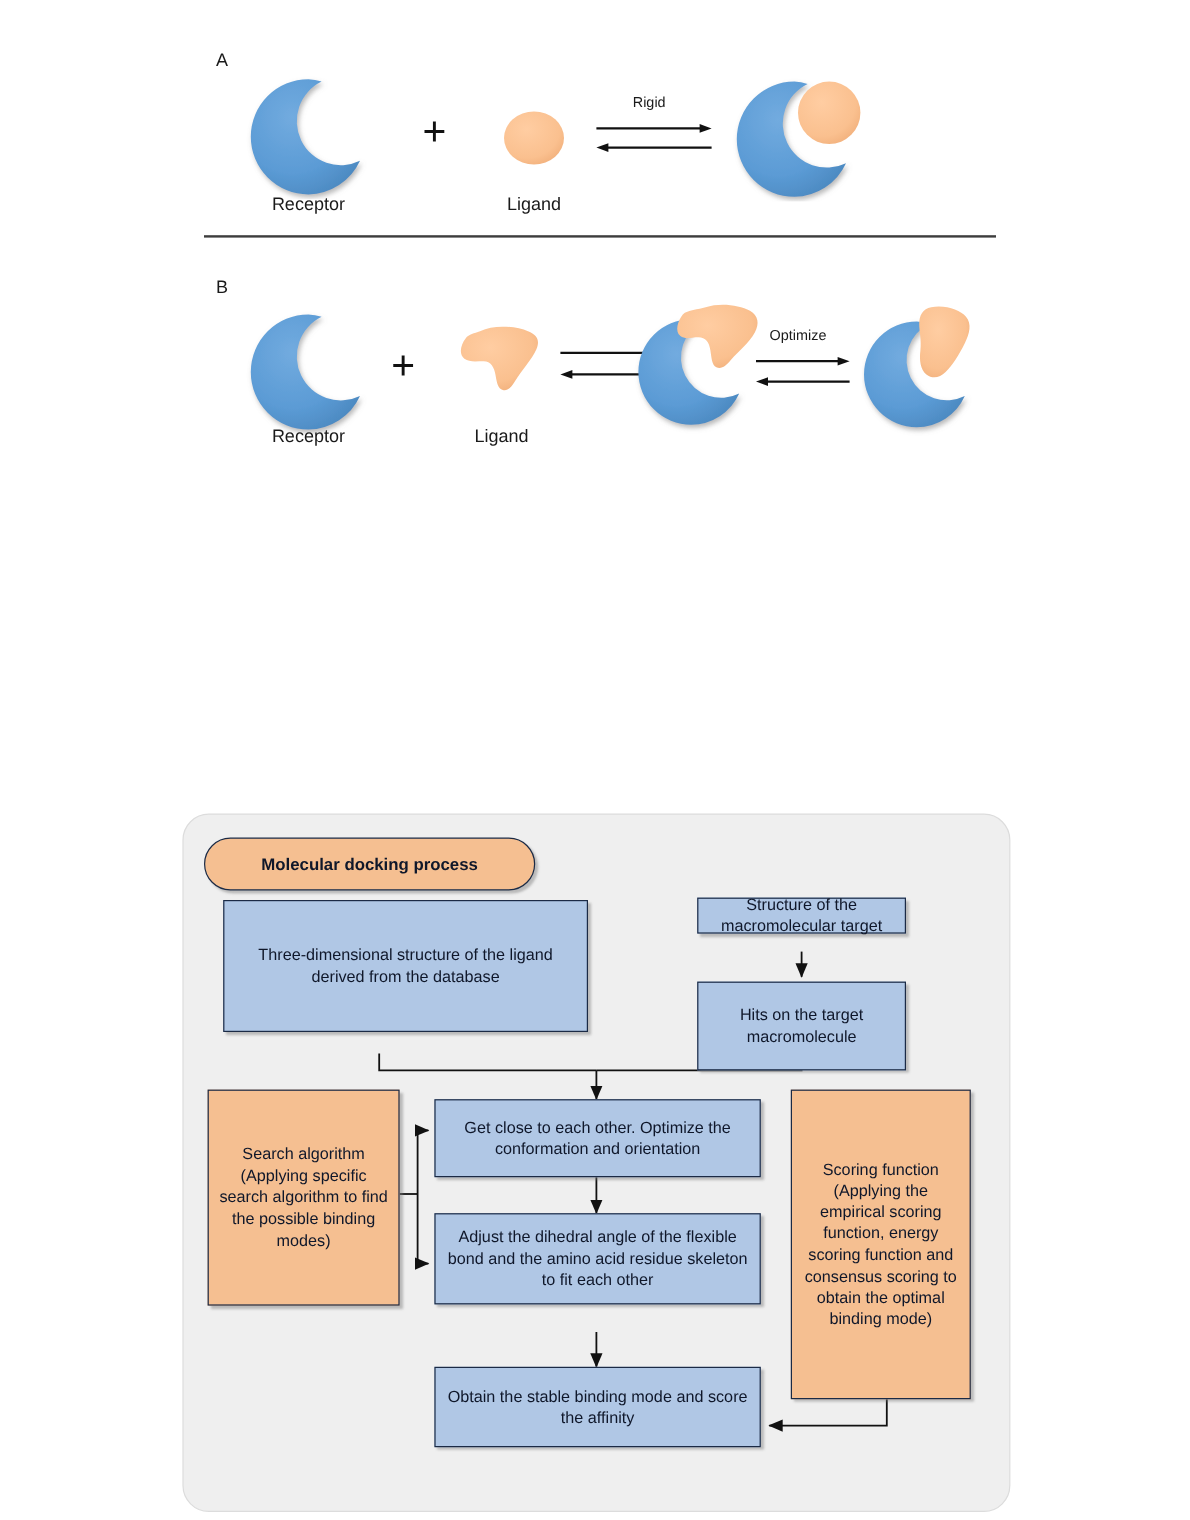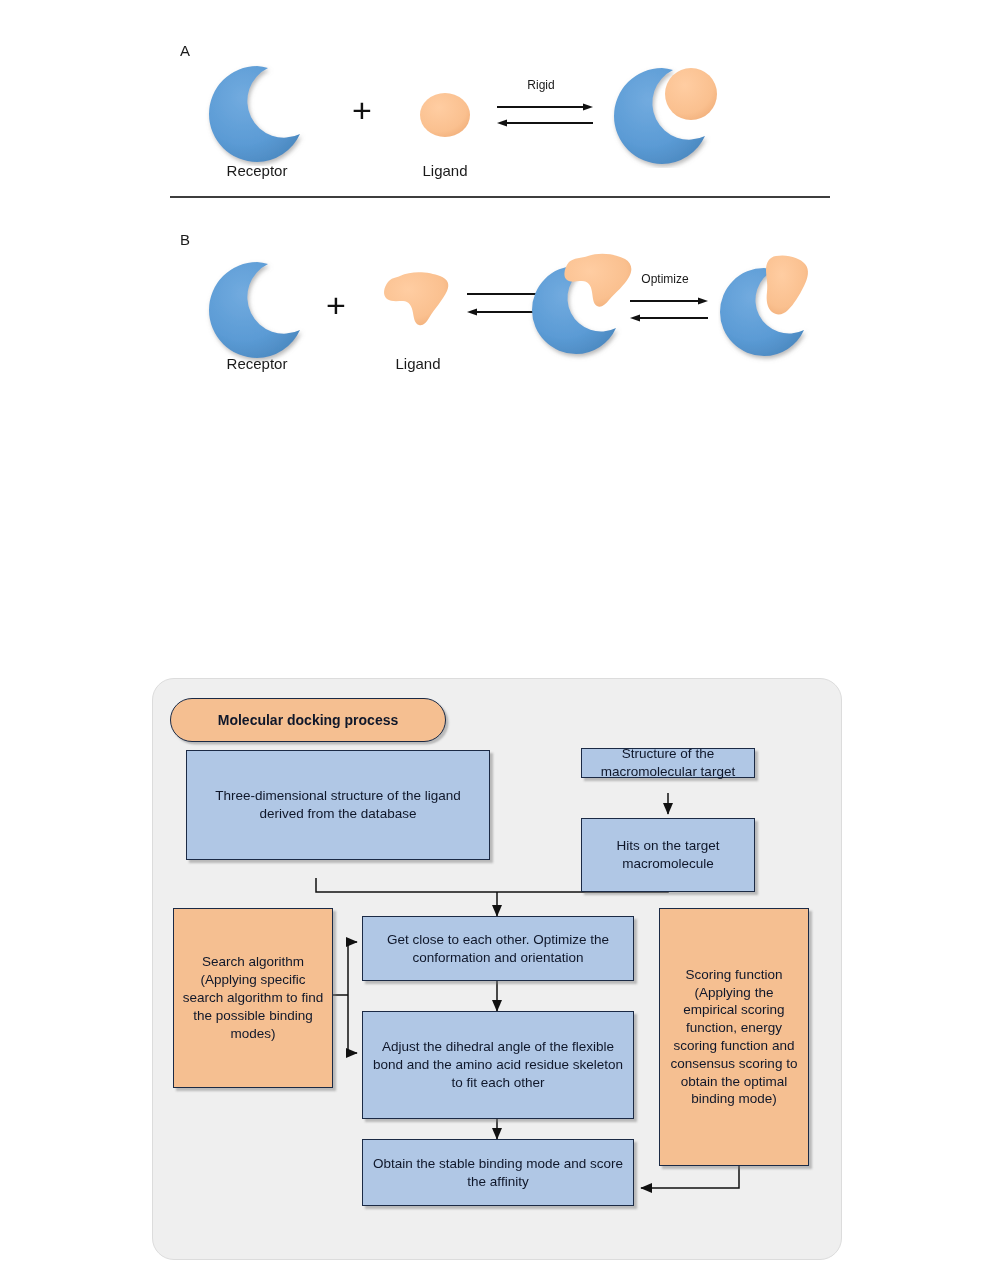--- a/index.html
+++ b/index.html
@@ -208,17 +208,17 @@
 <div class="abs fbox blue" style="left:186px;top:750px;width:304px;height:110px;">Three-dimensional structure of the ligand derived from the database</div>
 
 <div class="abs fbox blue" style="left:581px;top:748px;width:174px;height:30px;">Structure of the macromolecular target</div>
 
 <div class="abs fbox blue" style="left:581px;top:818px;width:174px;height:74px;">Hits on the target macromolecule</div>
 
 <div class="abs fbox orange" style="left:173px;top:908px;width:160px;height:180px;">Search algorithm (Applying specific search algorithm to find the possible binding modes)</div>
 
 <div class="abs fbox blue" style="left:362px;top:916px;width:272px;height:65px;">Get close to each other. Optimize the conformation and orientation</div>
 
-<div class="abs fbox blue" style="left:362px;top:1011px;width:272px;height:108px;">Adjust the dihedral angle of the flexible bond and the amino acid residue skeleton to fit each other</div>
+<div class="abs fbox blue" style="left:362px;top:1011px;width:272px;height:76px;">Adjust the dihedral angle of the flexible bond and the amino acid residue skeleton to fit each other</div>
 
 <div class="abs fbox orange" style="left:659px;top:908px;width:150px;height:258px;">Scoring function (Applying the empirical scoring function, energy scoring function and consensus scoring to obtain the optimal binding mode)</div>
 
 <div class="abs fbox blue" style="left:362px;top:1139px;width:272px;height:67px;">Obtain the stable binding mode and score the affinity</div>
 
 </body></html>

